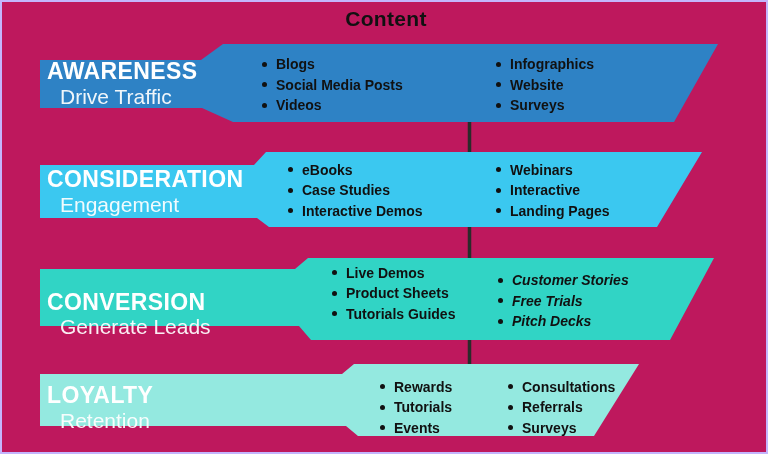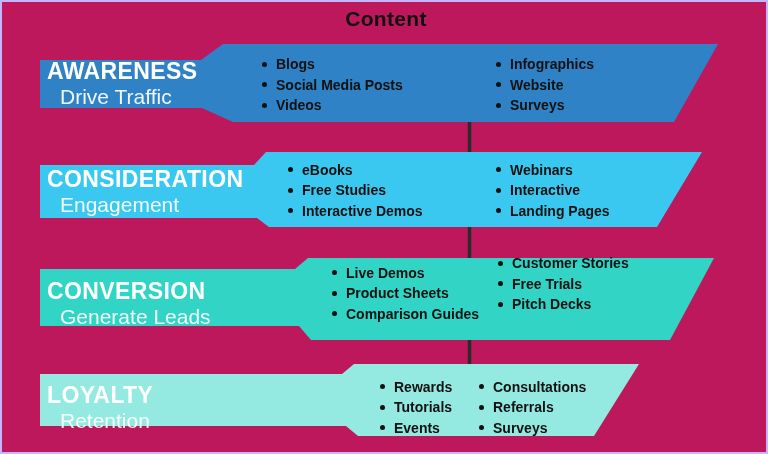--- a/index.html
+++ b/index.html
@@ -19,27 +19,27 @@
   }
   .stage-title { font-weight:bold; font-size:23px; padding-left:7px; letter-spacing:0.4px; white-space:nowrap; }
   .stage-sub { font-size:21px; padding-left:20px; opacity:0.93; white-space:nowrap; }
   .col { position:absolute; }
   .row { display:flex; align-items:center; height:20.5px; }
   .dot { width:5px; height:5px; border-radius:50%; background:#111111; margin-right:9px; flex:none; }
   .blabel { font-size:14px; font-weight:bold; color:#111111; white-space:nowrap; }
   
   .lbl-1 { left:38px; top:58px;  width:163px; height:48px; }
   .lbl-2 { left:38px; top:163px; width:216px; height:53px; }
-  .lbl-3 { left:38px; top:267px; width:256px; height:70px; }
+  .lbl-3 { left:38px; top:267px; width:256px; height:70px;justify-content:flex-end; }
   .lbl-4 { left:38px; top:372px; width:303px; height:68px; }
   
   .c1-1 { left:260px; top:52px;text-align:right; }    .c2-1 { left:494px; top:52px; }
   .c1-2 { left:286px; top:157.5px; } .c2-2 { left:494px; top:157.5px; }
-  .c1-3 { left:330px; top:260.5px; } .c2-3 { left:496px; top:251px; }
-  .c1-4 { left:378px; top:374.5px; } .c2-4 { left:477px; top:374.5px;text-align:center; }
+  .c1-3 { left:330px; top:260.5px; } .c2-3 { left:496px; top:268px;font-style:italic; }
+  .c1-4 { left:378px; top:374.5px; } .c2-4 { left:506px; top:374.5px;text-align:center; }
 </style>
 </head>
 <body>
 
 <div class="canvas">
 
   <svg class="layer" width="768" height="454" viewBox="0 0 768 454">
     <line x1="467.5" y1="118" x2="467.5" y2="364" stroke-width="3.5" stroke="#2b2b2b"></line>
     <polygon points="38,58 199,58 221,42 716,42 672,120 231,120 200,106 38,106" fill="#2E82C5"></polygon>
     <polygon points="38,163 252,163 264,150 700,150 655,225 267,225 255,216 38,216" fill="#3BC8F0"></polygon>
@@ -86,21 +86,21 @@
     <div class="stage-title">CONSIDERATION</div>
     <div class="stage-sub">Engagement</div>
   </div>
   <div class="col c1-2">
     <div class="row">
         <span class="dot"></span>
         <span class="blabel">eBooks</span>
       </div>
     <div class="row">
         <span class="dot"></span>
-        <span class="blabel">Free Studies</span>
+        <span class="blabel">Case Studies</span>
       </div>
     <div class="row">
         <span class="dot"></span>
         <span class="blabel">Interactive Demos</span>
       </div>
   </div>
   <div class="col c2-2">
     <div class="row">
         <span class="dot"></span>
         <span class="blabel">Webinars</span>
@@ -123,21 +123,21 @@
     <div class="row">
         <span class="dot"></span>
         <span class="blabel">Live Demos</span>
       </div>
     <div class="row">
         <span class="dot"></span>
         <span class="blabel">Product Sheets</span>
       </div>
     <div class="row">
         <span class="dot"></span>
-        <span class="blabel">Comparison Guides</span>
+        <span class="blabel">Tutorials Guides</span>
       </div>
   </div>
   <div class="col c2-3">
     <div class="row">
         <span class="dot"></span>
         <span class="blabel">Customer Stories</span>
       </div>
     <div class="row">
         <span class="dot"></span>
         <span class="blabel">Free Trials</span>

